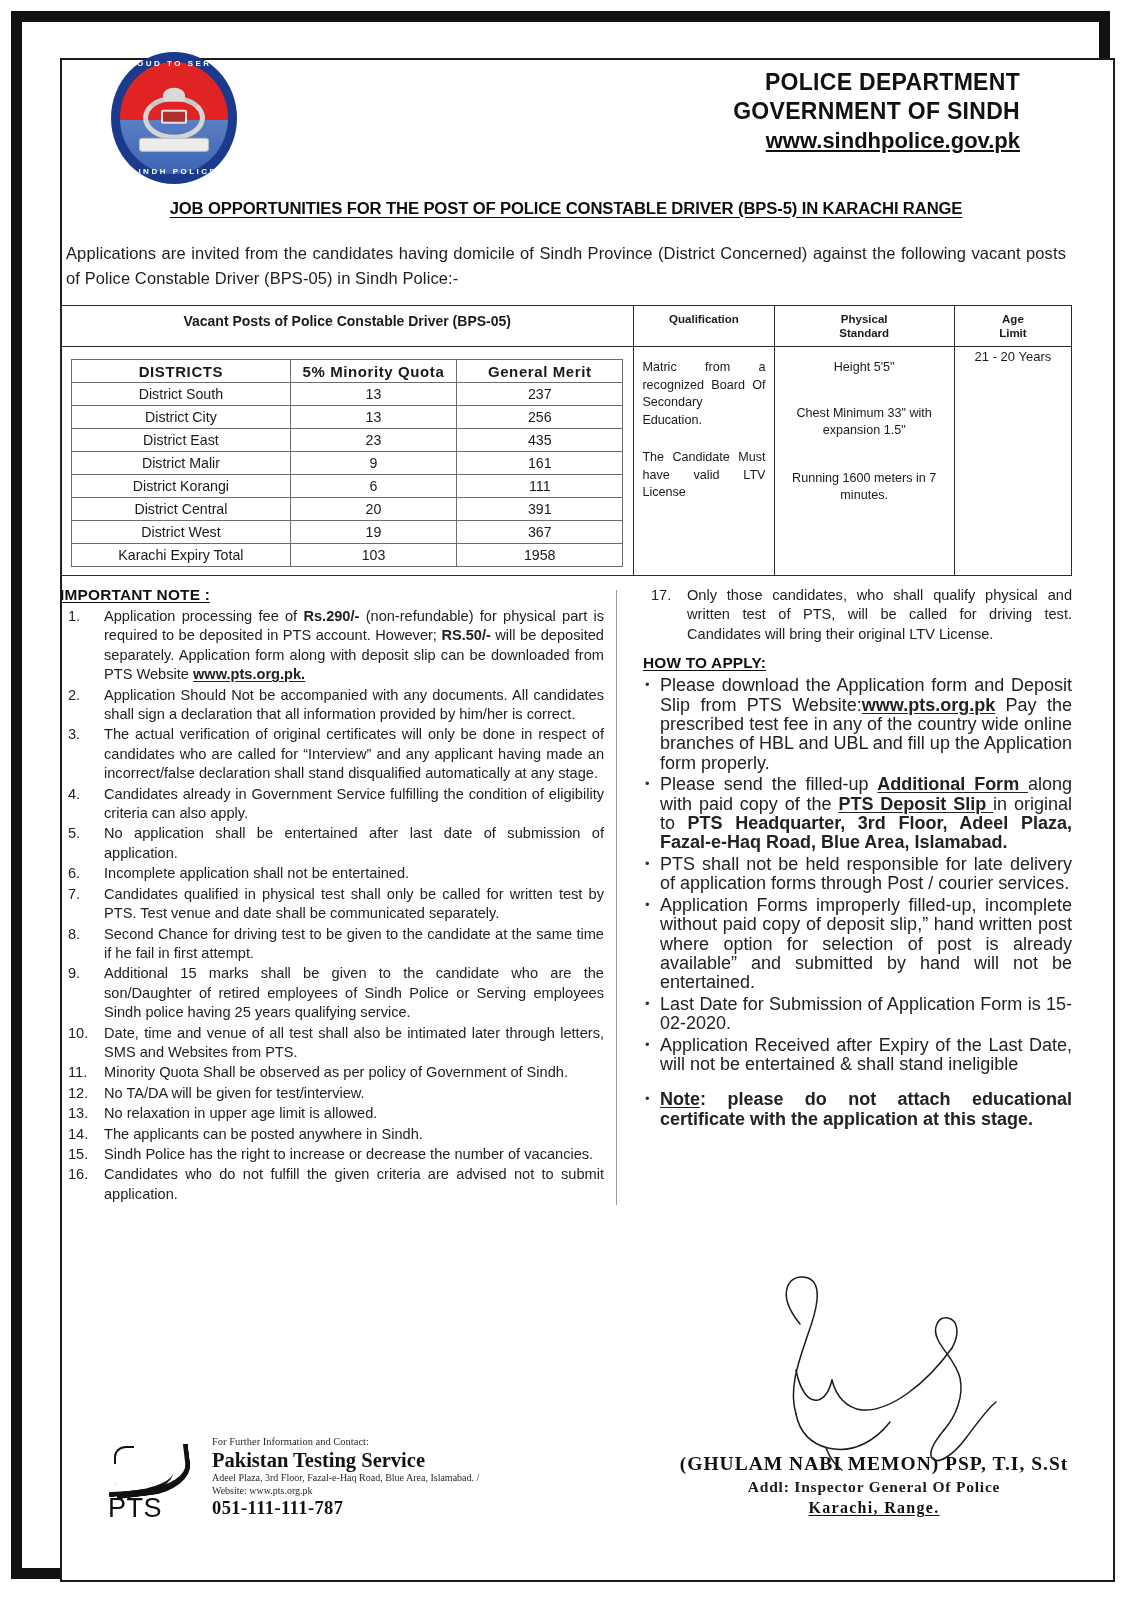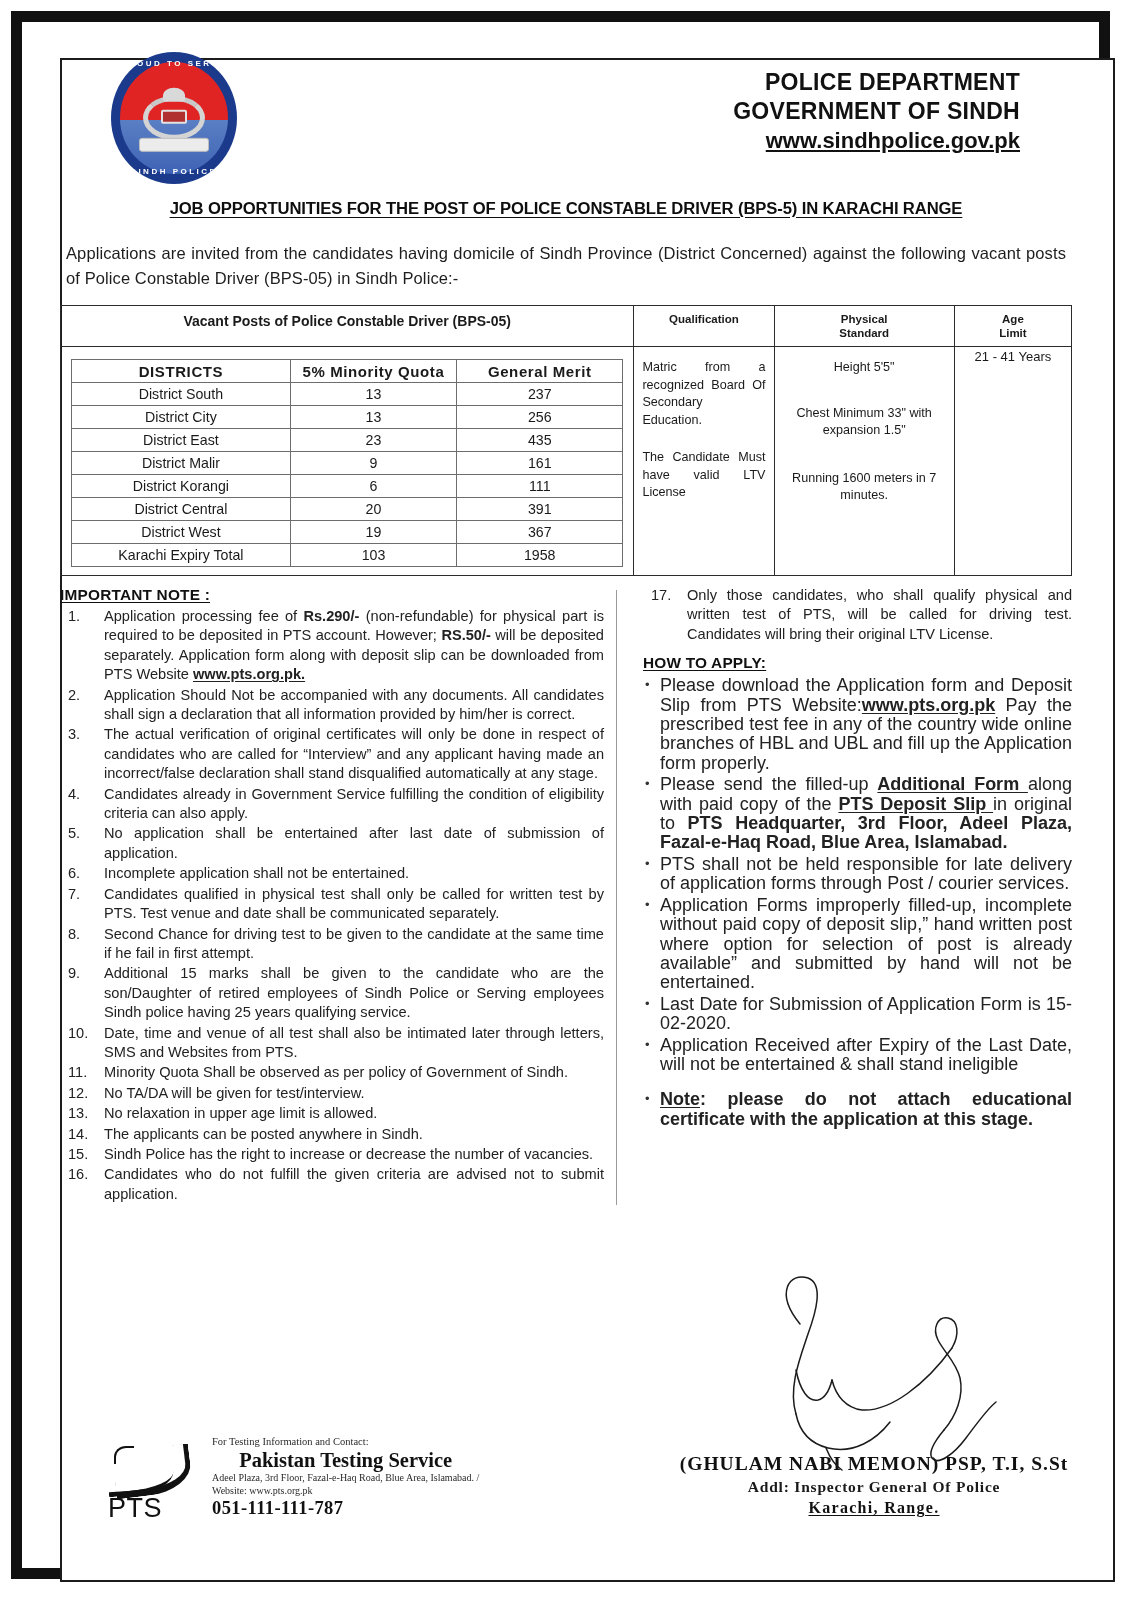--- a/index.html
+++ b/index.html
@@ -384,21 +384,20 @@
     font-size: 10.5px;
     color: #2a2a2a;
     line-height: 13px;
   }
   .pts-name {
     font-family: "Liberation Serif", serif;
     font-weight: bold;
     font-size: 20.5px;
     line-height: 24px;
     color: #111;
-    text-align: center;
   }
   .pts-addr {
     font-family: "Liberation Serif", serif;
     font-size: 10px;
     line-height: 12.5px;
     color: #2a2a2a;
   }
   .pts-phone {
     font-family: "Liberation Serif", serif;
     font-weight: bold;
@@ -557,21 +556,21 @@
           </td>
           <td class="cell-qual">
             <p>Matric from a recognized Board Of Secondary Education.</p>
             <p class="gap">The Candidate Must have valid LTV License</p>
           </td>
           <td class="cell-phys">
             <p>Height 5'5"</p>
             <p class="g1">Chest Minimum 33" with expansion 1.5"</p>
             <p class="g2">Running 1600 meters in 7 minutes.</p>
           </td>
-          <td class="cell-age">21 - 41 Years</td>
+          <td class="cell-age">21 - 20 Years</td>
         </tr>
       </tbody>
     </table>
 
     <div class="notes-wrap">
 
       <div class="col-left">
         <div class="sec-head">IMPORTANT NOTE :</div>
         <ol class="notes" id="notes-list">
             <li><span class="num">1.</span><span>Application processing fee of <span class="b">Rs.290/-</span> (non-refundable) for physical part is required to be deposited in PTS account. However; <span class="b">RS.50/-</span> will be deposited separately. Application form along with deposit slip can be downloaded from PTS Website <span class="bu">www.pts.org.pk.</span></span></li>
@@ -615,21 +614,21 @@
 
     <div class="footer">
       <div class="pts-block">
         <div class="pts-logo">
           <div class="arc"></div>
           <div class="swoosh1"></div>
           <div class="swoosh2"></div>
           <div class="word">PTS</div>
         </div>
         <div class="pts-text">
-          <div class="pts-small">For Testing Information and Contact:</div>
+          <div class="pts-small">For Further Information and Contact:</div>
           <div class="pts-name">Pakistan Testing Service</div>
           <div class="pts-addr">Adeel Plaza, 3rd Floor, Fazal-e-Haq Road, Blue Area, Islamabad. /</div>
           <div class="pts-addr">Website: www.pts.org.pk</div>
           <div class="pts-phone">051-111-111-787</div>
         </div>
       </div>
 
       <div class="sign-block">
         <svg class="sig-svg" viewBox="0 0 340 210">
           <g fill="none" stroke="#1b1b1b" stroke-width="1.5" stroke-linecap="round">

